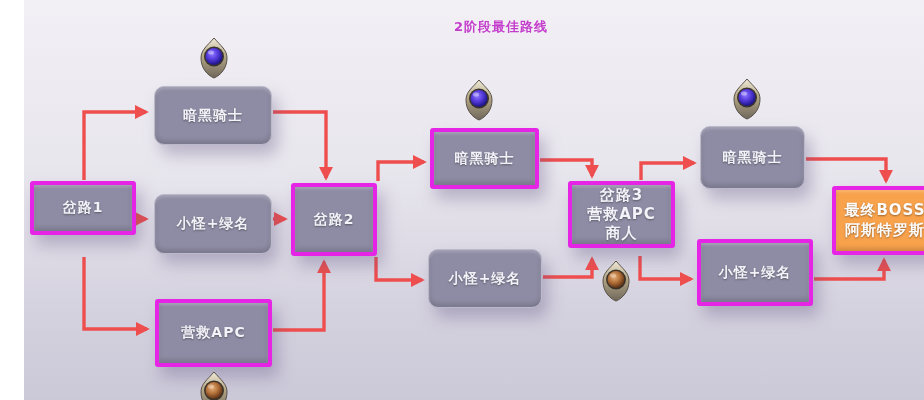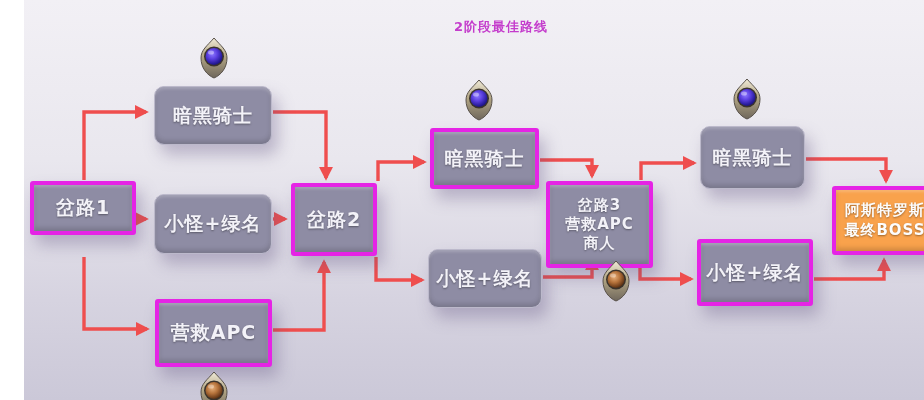--- a/index.html
+++ b/index.html
@@ -10,21 +10,21 @@
     margin-left:24px;
   }
   .title{
     position:absolute;left:430px;top:18px;
     font-size:13px;font-weight:bold;color:#c43ccc;letter-spacing:1px;
   }
   .node{
     position:absolute;box-sizing:border-box;
     display:flex;align-items:center;justify-content:center;flex-direction:column;
     background:#8e8ca4;
-    color:#f3f2f8;font-weight:bold;font-size:19px;letter-spacing:1px;
+    color:#f3f2f8;font-weight:bold;font-size:14px;letter-spacing:1px;
     text-shadow:0 1px 2px rgba(0,0,0,.38);
     box-shadow:6px 10px 16px rgba(96,84,128,.35),
                inset 0 2px 3px rgba(255,255,255,.22),
                inset 0 -3px 5px rgba(0,0,0,.16);
   }
   .node.plain{border:1.5px solid #bcb9cb;border-radius:10px;}
   .node.hot{border:4px solid #e524e5;border-radius:3px;}
   .node.boss{background:#f9a24c;color:#fdfdfd;font-size:15px;line-height:1.3;}
   .node .ln{display:block;line-height:1.28;}
   .small-lines{font-size:15px;}
@@ -106,36 +106,36 @@
     <span>岔路2</span>
   </div>
 
   <div class="node hot" style="left:406px;top:128px;width:109px;height:61px;">
     <span>暗黑骑士</span>
   </div>
   <div class="node plain" style="left:404px;top:249px;width:114px;height:59px;">
     <span>小怪+绿名</span>
   </div>
 
-  <div class="node hot small-lines" style="left:522px;top:181px;width:107px;height:87px;">
+  <div class="node hot small-lines" style="left:544px;top:181px;width:107px;height:67px;">
     <span class="ln">岔路3</span>
     <span class="ln">营救APC</span>
     <span class="ln">商人</span>
   </div>
 
   <div class="node plain" style="left:676px;top:126px;width:105px;height:63px;">
     <span>暗黑骑士</span>
   </div>
   <div class="node hot" style="left:673px;top:239px;width:116px;height:67px;">
     <span>小怪+绿名</span>
   </div>
 
   <div class="node hot boss" style="left:808px;top:186px;width:106px;height:69px;">
+    <span class="ln">最终BOSS</span>
     <span class="ln">阿斯特罗斯</span>
-    <span class="ln">最终BOSS</span>
   </div>
 
   <svg class="gem" style="left:176px;top:37px;" viewBox="0 0 28 42">
     <use href="#gem-shell"></use>
       <circle cx="14" cy="19.5" r="8.5" fill="url(#blueOrb)"></circle>
     <ellipse cx="11" cy="15.5" rx="3" ry="2" fill="rgba(255,255,255,.4)"></ellipse>
   </svg>
   <svg class="gem" style="left:441px;top:79px;" viewBox="0 0 28 42">
     <use href="#gem-shell"></use>
       <circle cx="14" cy="19.5" r="8.5" fill="url(#blueOrb)"></circle>

